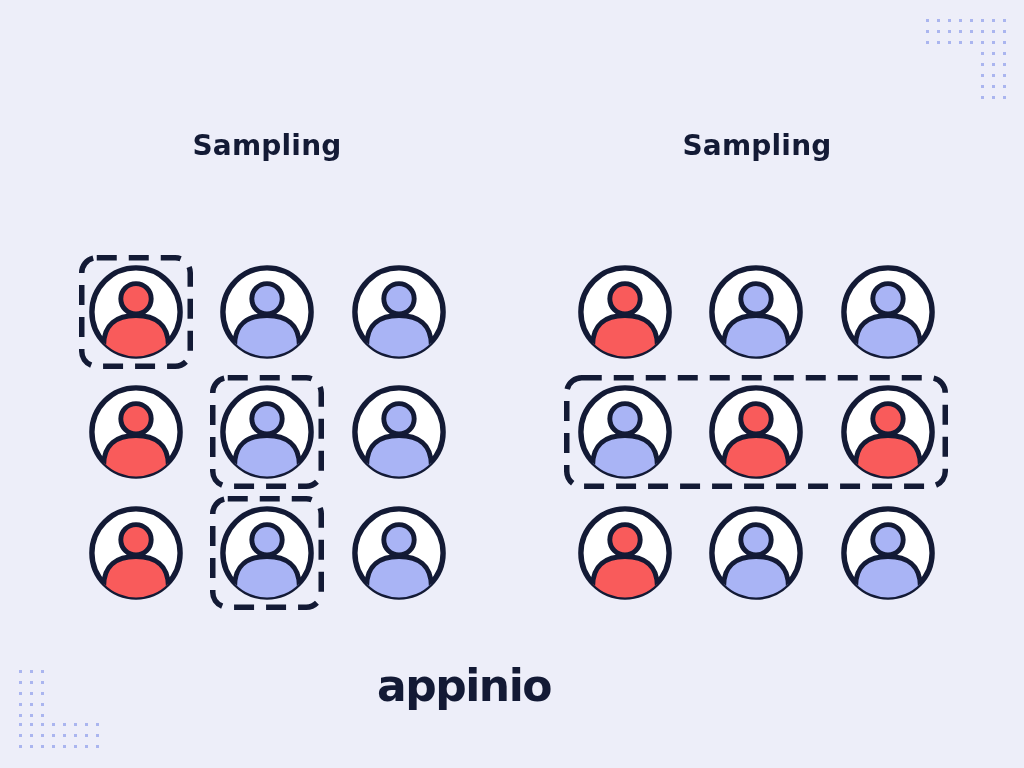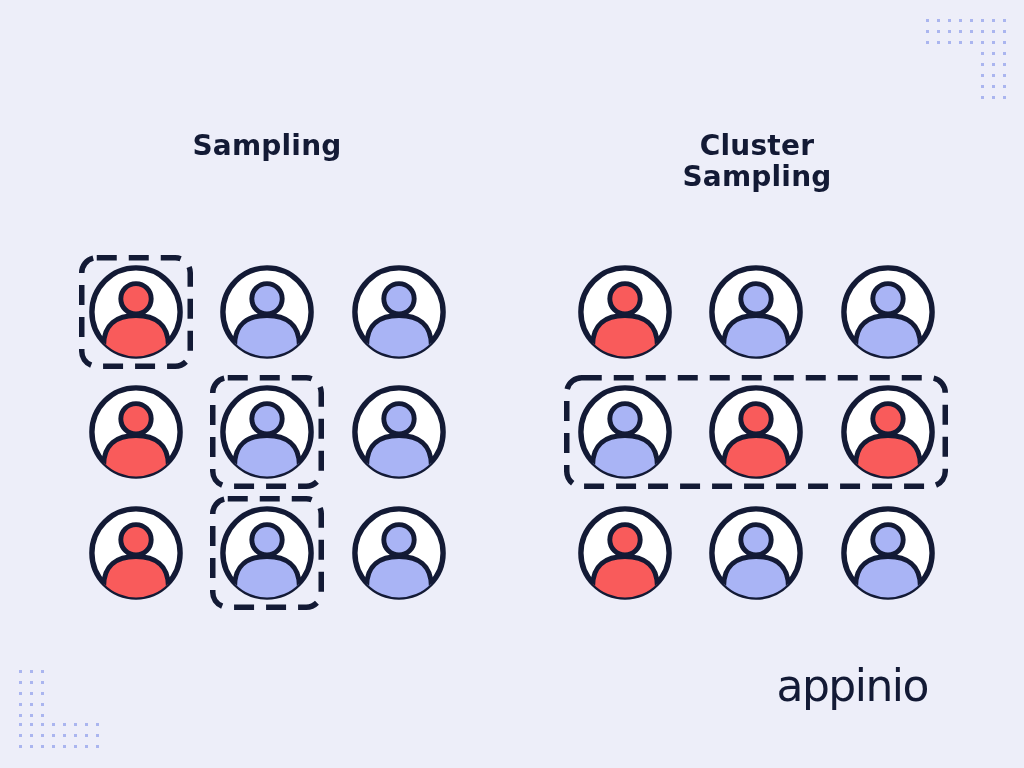--- a/index.html
+++ b/index.html
@@ -80,23 +80,23 @@
     stroke-width: 5.5;
     stroke-dasharray: 20 12;
   }
 
   
   .logo {
     position: absolute;
     top: 660px;
     left: 0;
     width: 928px;
-    text-align: right;
+    text-align: center;
     font-size: 44px;
-    font-weight: normal;
+    font-weight: bold;
     letter-spacing: -1.5px;
     color: var(--outline);
   }
 
   
   .dots {
     position: absolute;
     background-image: radial-gradient(circle, var(--dots) 1.8px, transparent 2px);
     background-size: 11px 11px;
   }
@@ -118,21 +118,20 @@
 
 <div class="dots dots-tr-h"></div>
 <div class="dots dots-tr-v"></div>
 <div class="dots dots-bl-v"></div>
 <div class="dots dots-bl-h"></div>
 
 <div class="panel-title left">
   <div>Sampling</div>
 </div>
 <div class="panel-title right">
-  <div>Cluster</div>
   <div>Sampling</div>
 </div>
 
 <div class="grid left">
     <div class="cell">
   <svg class="cell-box" viewBox="0 0 114 114">
     <rect class="dash-rect" x="2.75" y="2.75" width="108.5" height="108.5" rx="15"></rect>
   </svg>
 
   <div class="avatar">

